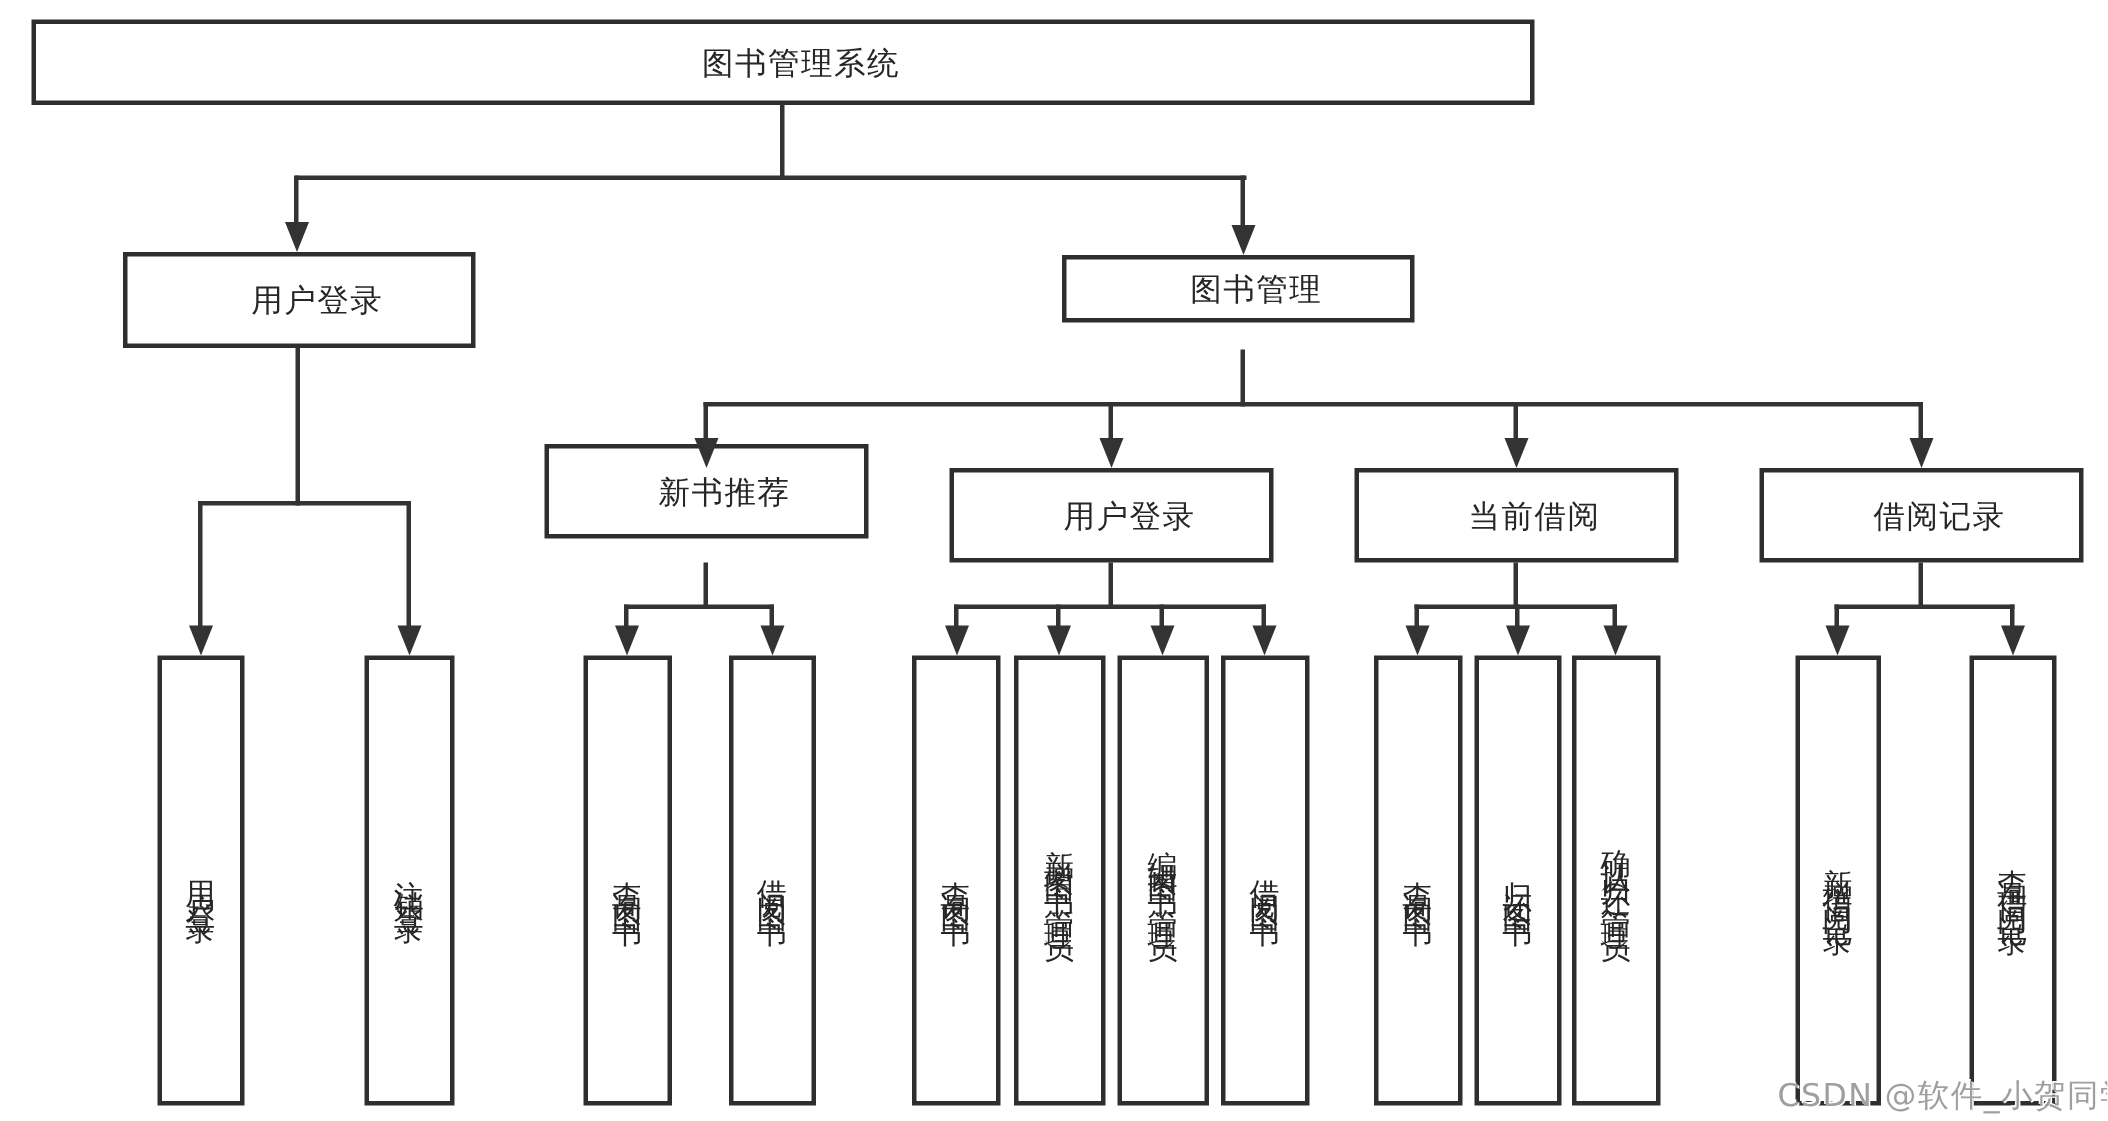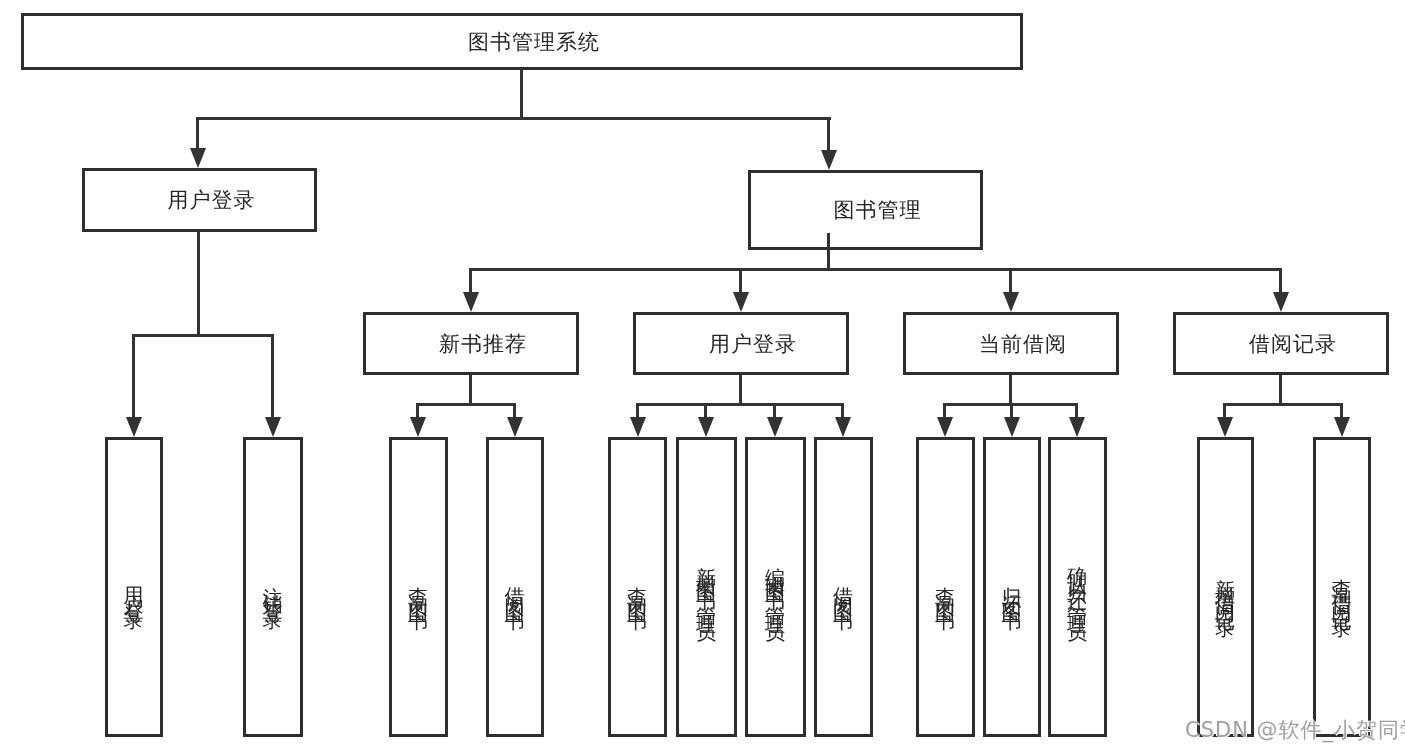--- a/index.html
+++ b/index.html
@@ -81,25 +81,25 @@
 <div id="canvas">
 
   <div class="hbox" style="left:21px;top:13px;width:1002px;height:57px">
     <span>图书管理系统</span>
   </div>
 
   <div class="hbox" style="left:82px;top:168px;width:235px;height:64px">
     <span>用户登录</span>
   </div>
 
-  <div class="hbox" style="left:748px;top:170px;width:235px;height:80px">
+  <div class="hbox" style="left:708px;top:170px;width:235px;height:45px">
     <span>图书管理</span>
   </div>
 
-  <div class="hbox" style="left:363px;top:312px;width:216px;height:63px">
+  <div class="hbox" style="left:363px;top:296px;width:216px;height:63px">
     <span>新书推荐</span>
   </div>
 
   <div class="hbox" style="left:633px;top:312px;width:216px;height:63px">
     <span>用户登录</span>
   </div>
 
   <div class="hbox" style="left:903px;top:312px;width:216px;height:63px">
     <span>当前借阅</span>
   </div>

